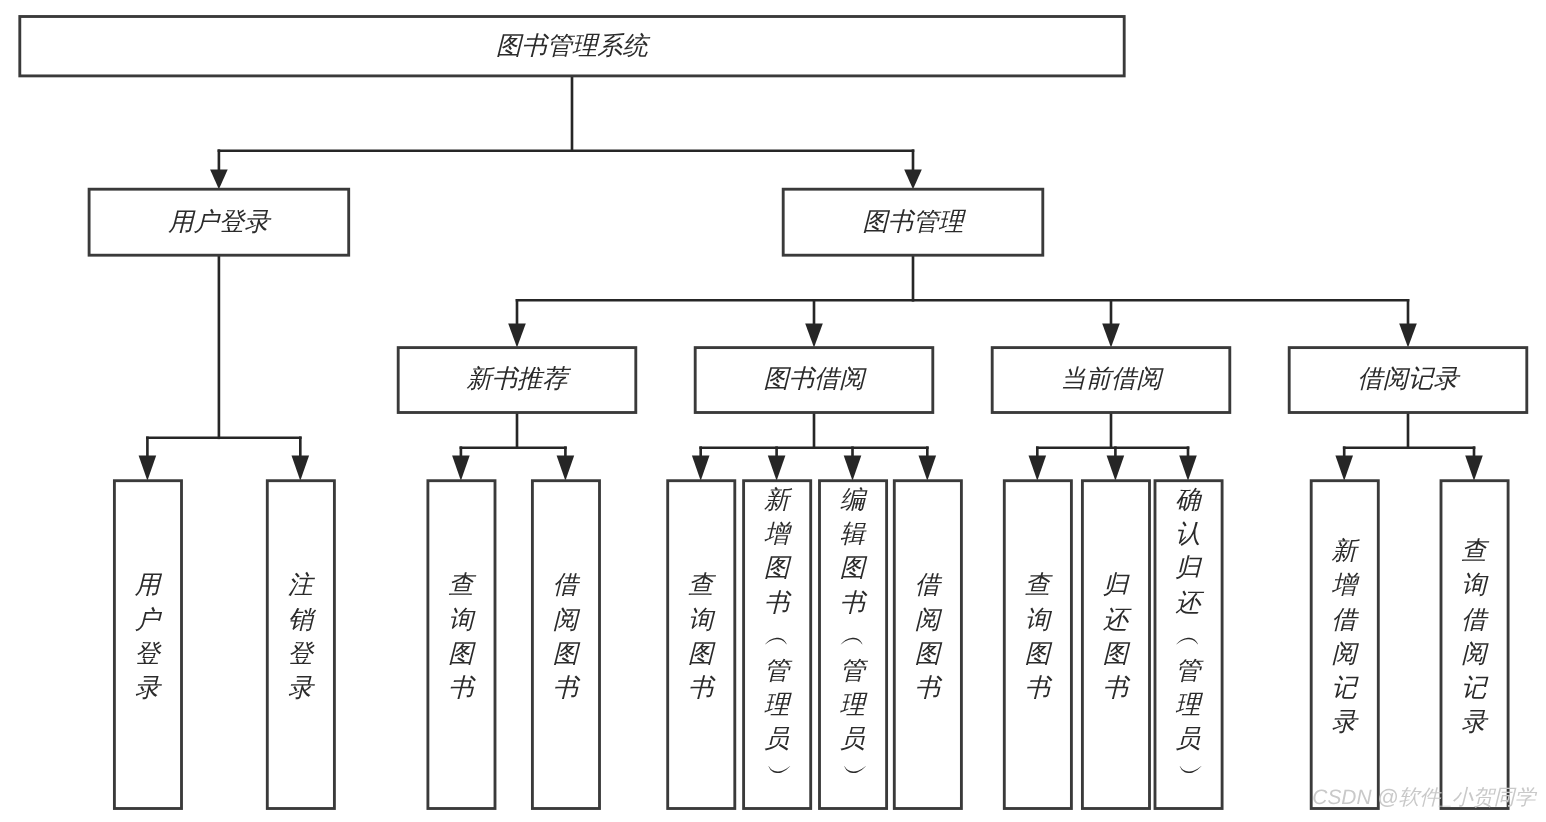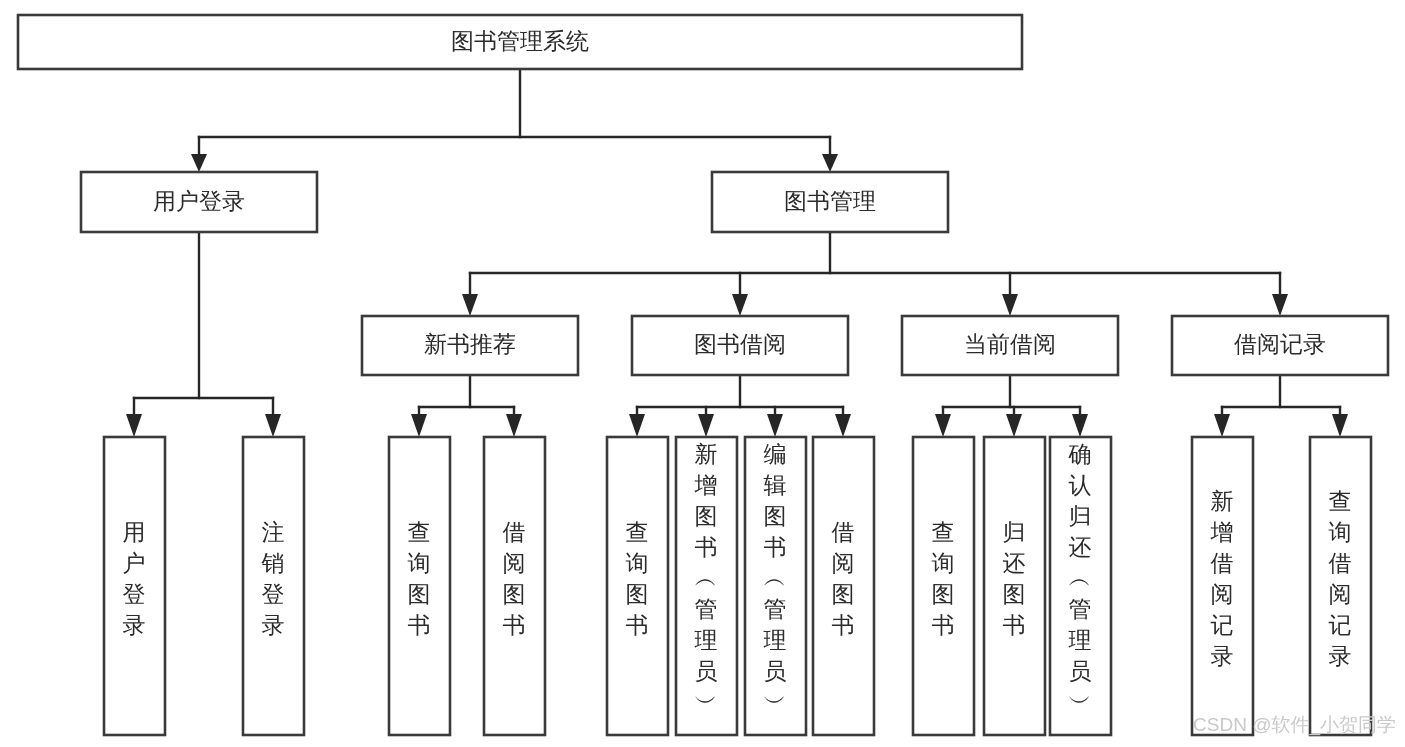--- a/index.html
+++ b/index.html
@@ -12,20 +12,21 @@
     height: 747px;
     font-family: "Liberation Sans", "DejaVu Sans", sans-serif;
     overflow: hidden;
     position: relative;
   }
   #diagram-root {
     position: absolute;
     top: 0; left: 0;
     width: 1405px;
     height: 747px;
+    font-style: italic;
   }
   svg.flow {
     display: block;
     width: 1405px;
     height: 747px;
   }
   .node-rect {
     fill: #ffffff;
     stroke: #3a3a3a;
     stroke-width: 2.6;

